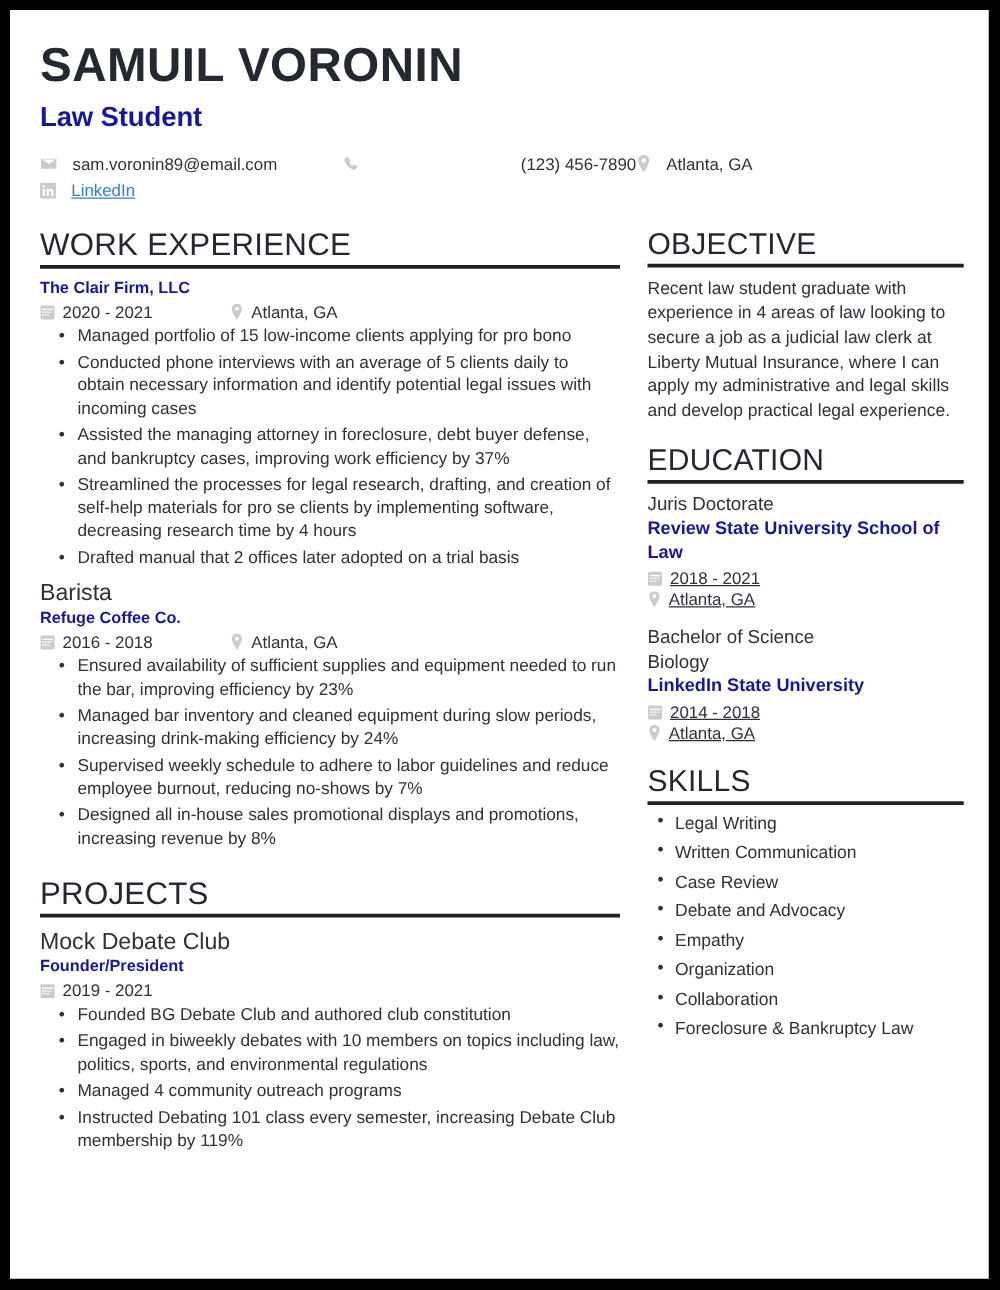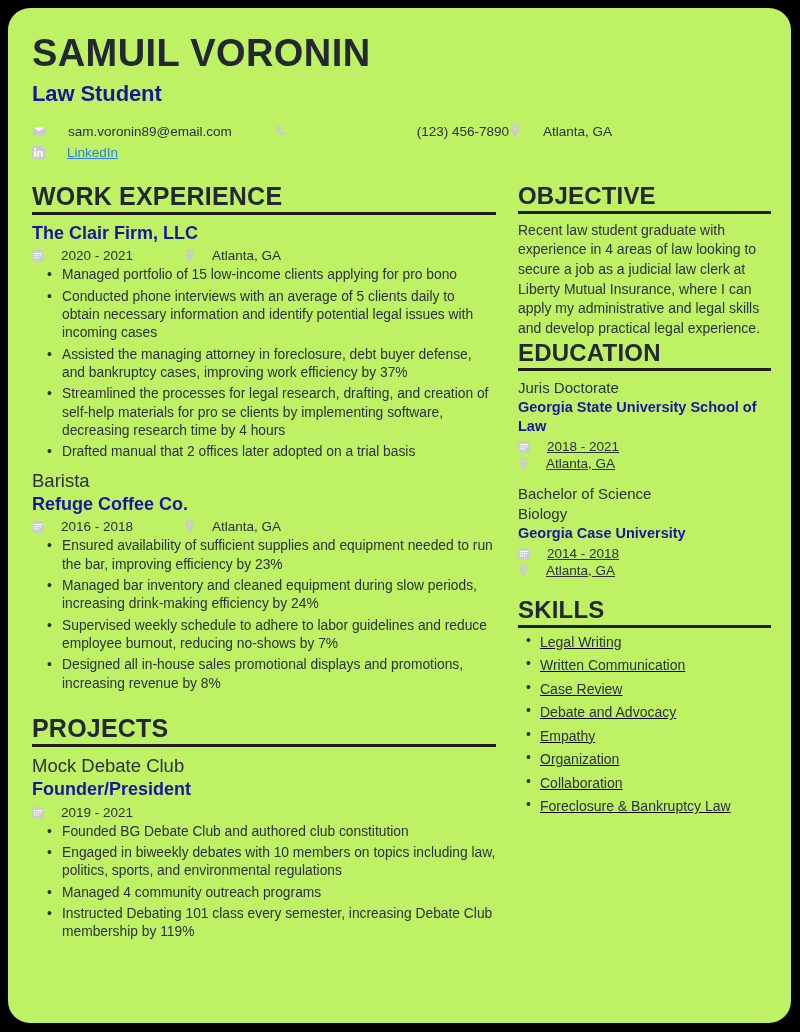--- a/index.html
+++ b/index.html
@@ -15,24 +15,23 @@
     position: relative;
     width: 800px;
     height: 1032px;
     background: #000000;
     padding: 8px 9px 9px 8px;
   }
 
   #sheet {
     width: 783px;
     height: 1015px;
-    background: #bef264;
+    background: #ffffff;
     padding: 26px 24px 10px 24px;
     overflow: hidden;
-    border-radius: 22px;
   }
 
   
   .name {
     font-size: 38px;
     font-weight: bold;
     letter-spacing: 0.4px;
     color: #242830;
     line-height: 1.05;
   }
@@ -46,21 +45,21 @@
 
   .contact-rows { margin-top: 14px; }
   .contact-line {
     display: flex;
     align-items: flex-start;
     height: 21px;
   }
   .contact-item {
     display: flex;
     align-items: center;
-    gap: 22px;
+    gap: 12px;
     font-size: 13.5px;
     color: #2d3138;
     line-height: 21px;
   }
   .c-email  { width: 242px; }
   .c-phone  { width: 235px; justify-content: space-between; }
   .c-loc    { width: 220px; }
 
   .link {
     color: #2f7fe0;
@@ -78,21 +77,21 @@
     align-items: flex-start;
   }
   .col-left  { width: 464px; flex: 0 0 464px; }
   .col-gap   { width: 22px; flex: 0 0 22px; }
   .col-right { width: 253px; flex: 0 0 253px; }
 
   
   .section { margin-bottom: 2px; }
   .sec-head {
     font-size: 25px;
-    font-weight: bold;
+    font-weight: normal;
     color: #242830;
     letter-spacing: 0.2px;
     line-height: 1.08;
   }
   .sec-rule {
     border-bottom: 3px solid #202020;
     margin-top: 2px;
     margin-bottom: 7px;
   }
   .sec-objective .sec-head,
@@ -101,34 +100,34 @@
 
   
   .entry { margin-bottom: 4px; }
   .entry-title {
     font-size: 18.5px;
     color: #2d3138;
     line-height: 1.25;
     font-weight: normal;
   }
   .entry-org {
-    font-size: 18px;
+    font-size: 13px;
     font-weight: bold;
     color: #17179e;
     line-height: 1.3;
     margin-top: 1px;
   }
   .entry-meta {
     display: flex;
     align-items: center;
     margin-top: 3px;
     font-size: 13.5px;
     color: #2d3138;
   }
-  .meta-item { display: flex; align-items: center; gap: 17px; }
+  .meta-item { display: flex; align-items: center; gap: 6px; }
   .meta-date { width: 152px; }
 
   .entry-meta-stack .meta-item { margin-top: 2px; text-decoration: underline; }
 
   ul.bullets {
     margin: 3px 0 0 0;
     padding-left: 30px;
     list-style: none;
   }
   ul.bullets li {
@@ -171,41 +170,40 @@
     font-weight: bold;
     color: #17179e;
     line-height: 1.3;
   }
 
   
   ul.skills {
     margin: 2px 0 0 0;
     padding-left: 22px;
     list-style: none;
-    text-decoration: underline;
   }
   ul.skills li {
     position: relative;
     font-size: 14px;
     color: #2d3138;
     line-height: 1.0;
     margin-bottom: 9.5px;
   }
   ul.skills li::before {
     content: "\2022";
     position: absolute;
     left: -14px;
     top: -2px;
     font-size: 14px;
     color: #2d3138;
   }
 
   .sp-exp   { margin-top: 7px; }
   .sp-proj  { margin-top: 22px; }
-  .sp-edu   { margin-top: 2px; }
+  .sp-edu   { margin-top: 18px; }
   .sp-skl   { margin-top: 19px; }
 </style>
 </head>
 <body>
 
 <div id="page">
   <div id="sheet">
 
     <div>
       <div class="name">SAMUIL VORONIN</div>
@@ -389,21 +387,21 @@
           <div class="sec-rule"></div>
           <div class="objective-text">Recent law student graduate with experience in 4 areas of law looking to secure a job as a judicial law clerk at Liberty Mutual Insurance, where I can apply my administrative and legal skills and develop practical legal experience.</div>
         </div>
 
         <div class="section sec-education sp-edu">
           <div class="sec-head">EDUCATION</div>
           <div class="sec-rule"></div>
 
           <div class="edu-entry">
             <div class="edu-degree">Juris Doctorate</div>
-            <div class="edu-school">Georgia State University School of Law</div>
+            <div class="edu-school">Review State University School of Law</div>
             <div class="entry-meta entry-meta-stack" style="display:block;">
               <span class="meta-item">
                 <span class="ico">
                   <svg width="12" height="13" viewBox="0 0 14 15">
                       <rect x="0.5" y="1.5" width="13" height="13" rx="1" fill="#c9cbcf"></rect>
                       <rect x="2" y="4.5" width="10" height="1.3" fill="#ffffff"></rect>
                       <rect x="2" y="7" width="1.6" height="1.4" fill="#ffffff"></rect>
                       <rect x="4.4" y="7" width="1.6" height="1.4" fill="#ffffff"></rect>
                       <rect x="6.8" y="7" width="1.6" height="1.4" fill="#ffffff"></rect>
                       <rect x="9.2" y="7" width="1.6" height="1.4" fill="#ffffff"></rect>
@@ -421,21 +419,21 @@
                     </svg>
                 </span>
                 <span>Atlanta, GA</span>
               </span>
             </div>
           </div>
 
           <div class="edu-entry">
             <div class="edu-degree">Bachelor of Science</div>
             <div class="edu-field">Biology</div>
-            <div class="edu-school">Georgia Case University</div>
+            <div class="edu-school">LinkedIn State University</div>
             <div class="entry-meta entry-meta-stack" style="display:block;">
               <span class="meta-item">
                 <span class="ico">
                   <svg width="12" height="13" viewBox="0 0 14 15">
                       <rect x="0.5" y="1.5" width="13" height="13" rx="1" fill="#c9cbcf"></rect>
                       <rect x="2" y="4.5" width="10" height="1.3" fill="#ffffff"></rect>
                       <rect x="2" y="7" width="1.6" height="1.4" fill="#ffffff"></rect>
                       <rect x="4.4" y="7" width="1.6" height="1.4" fill="#ffffff"></rect>
                       <rect x="6.8" y="7" width="1.6" height="1.4" fill="#ffffff"></rect>
                       <rect x="9.2" y="7" width="1.6" height="1.4" fill="#ffffff"></rect>

